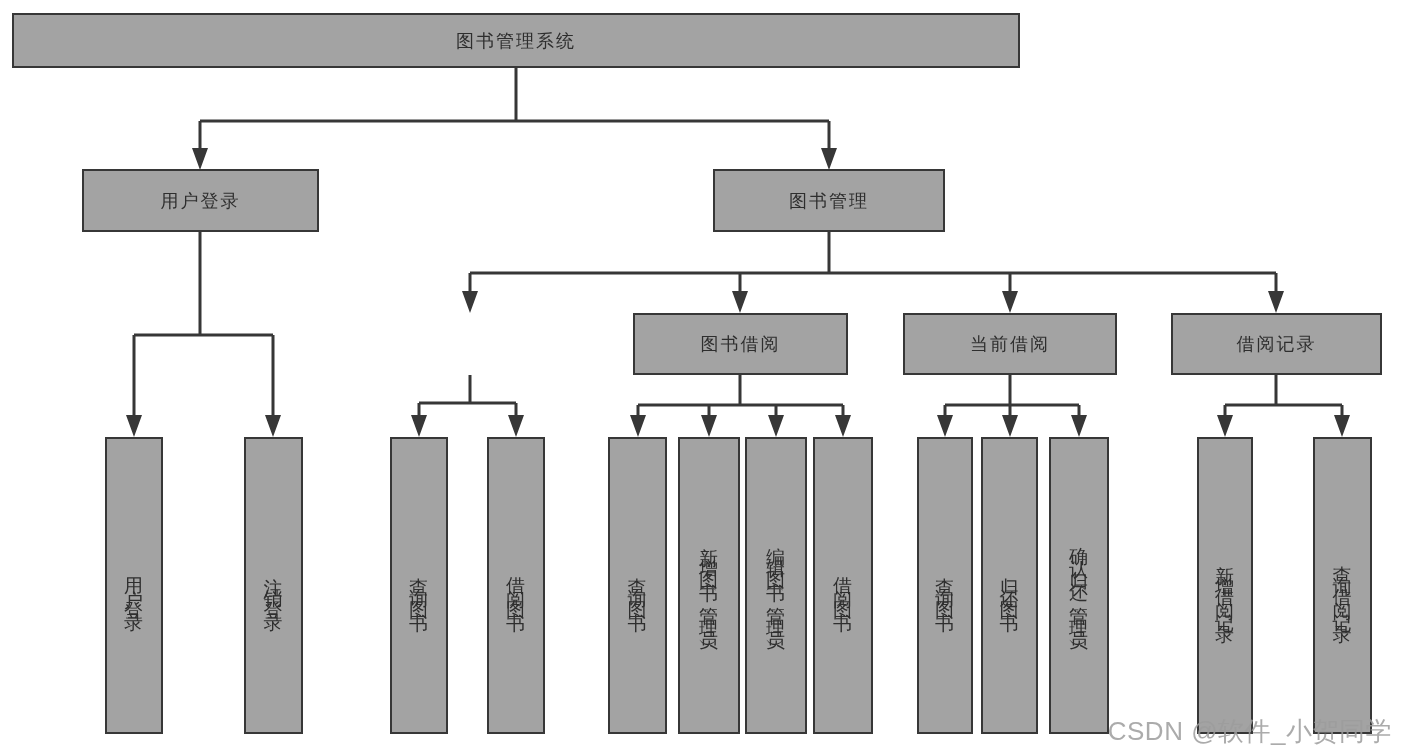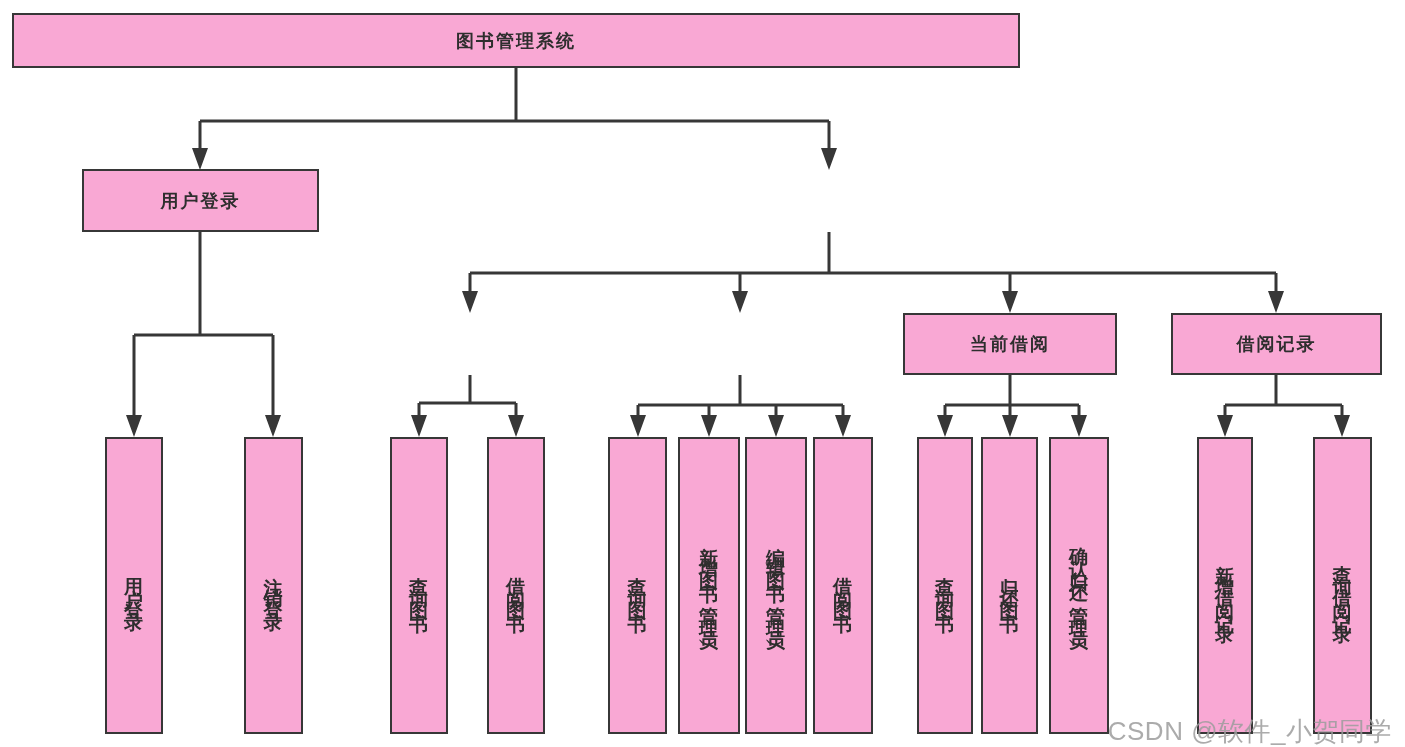--- a/index.html
+++ b/index.html
@@ -19,27 +19,26 @@
     position: absolute;
     left: 0; top: 0;
     width: 1405px;
     height: 747px;
     z-index: 1;
   }
   .node {
     position: absolute;
     box-sizing: border-box;
     border: 2.5px solid #373737;
-    background: #f9a8d4;
+    background: #a3a3a3;
     color: #2e2e2e;
     display: flex;
     align-items: center;
     justify-content: center;
     z-index: 2;
-    font-weight: bold;
   }
   .hnode {
     font-size: 18px;
     letter-spacing: 2px;
     white-space: nowrap;
   }
   .root {
     font-size: 18px;
     letter-spacing: 2px;
   }
@@ -67,21 +66,23 @@
 <div id="stage">
 
   <svg id="wires" viewBox="0 0 1405 747" xmlns="http://www.w3.org/2000/svg">
       <path d="M516,68V121M200,121H829M200,121V159M829,121V159M829,232V273M470,273H1276M470,273V302M740,273V302M1010,273V302M1276,273V302M200,232V335M134,335H273M134,335V426M273,335V426M470,375V403M419,403H516M419,403V426M516,403V426M740,375V405M638,405H843M638,405V426M709,405V426M776,405V426M843,405V426M1010,375V405M945,405H1079M945,405V426M1010,405V426M1079,405V426M1276,375V405M1225,405H1342M1225,405V426M1342,405V426" fill="none" stroke="#373737" stroke-width="3"></path>
       <path d="M192,148L208,148L200,170ZM821,148L837,148L829,170ZM462,291L478,291L470,313ZM732,291L748,291L740,313ZM1002,291L1018,291L1010,313ZM1268,291L1284,291L1276,313ZM126,415L142,415L134,437ZM265,415L281,415L273,437ZM411,415L427,415L419,437ZM508,415L524,415L516,437ZM630,415L646,415L638,437ZM701,415L717,415L709,437ZM768,415L784,415L776,437ZM835,415L851,415L843,437ZM937,415L953,415L945,437ZM1002,415L1018,415L1010,437ZM1071,415L1087,415L1079,437ZM1217,415L1233,415L1225,437ZM1334,415L1350,415L1342,437Z" fill="#373737" stroke="none"></path>
     </svg>
 
   <div class="node root" style="left:12px; top:13px; width:1008px; height:55px;">图书管理系统</div>
 
   <div class="node hnode" style="left:82px; top:169px; width:237px; height:63px;">用户登录</div>
+  <div class="node hnode" style="left:713px; top:169px; width:232px; height:63px;">图书管理</div>
 
+  <div class="node hnode" style="left:633px; top:313px; width:215px; height:62px;">图书借阅</div>
   <div class="node hnode" style="left:903px; top:313px; width:214px; height:62px;">当前借阅</div>
   <div class="node hnode" style="left:1171px; top:313px; width:211px; height:62px;">借阅记录</div>
 
   <div class="node leaf" style="left:105px; top:437px; width:58px; height:297px;">用户登录</div>
   <div class="node leaf" style="left:244px; top:437px; width:59px; height:297px;">注销登录</div>
 
   <div class="node leaf" style="left:390px; top:437px; width:58px; height:297px;">查询图书</div>
   <div class="node leaf" style="left:487px; top:437px; width:58px; height:297px;">借阅图书</div>
 
   <div class="node leaf" style="left:608px; top:437px; width:59px; height:297px;">查询图书</div>

